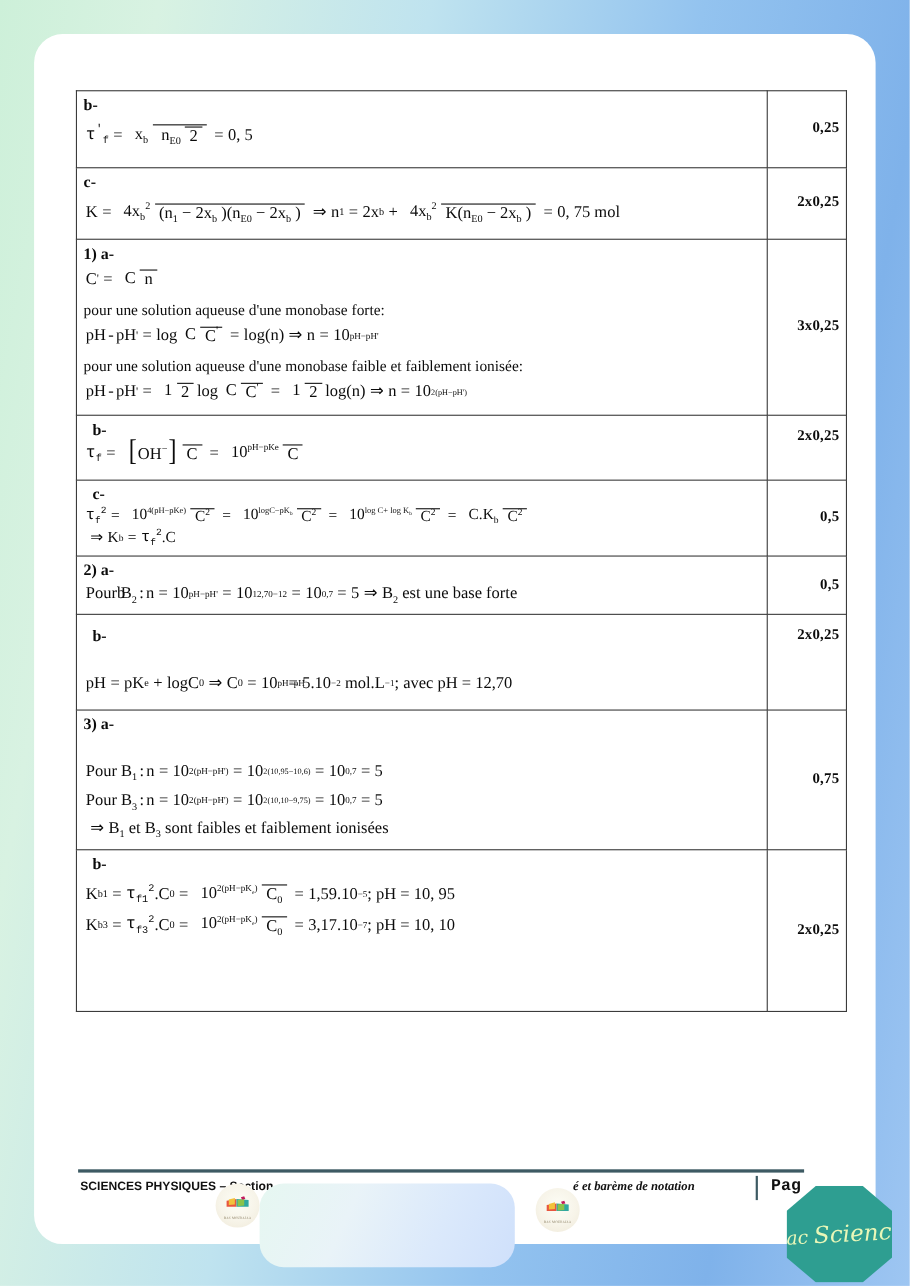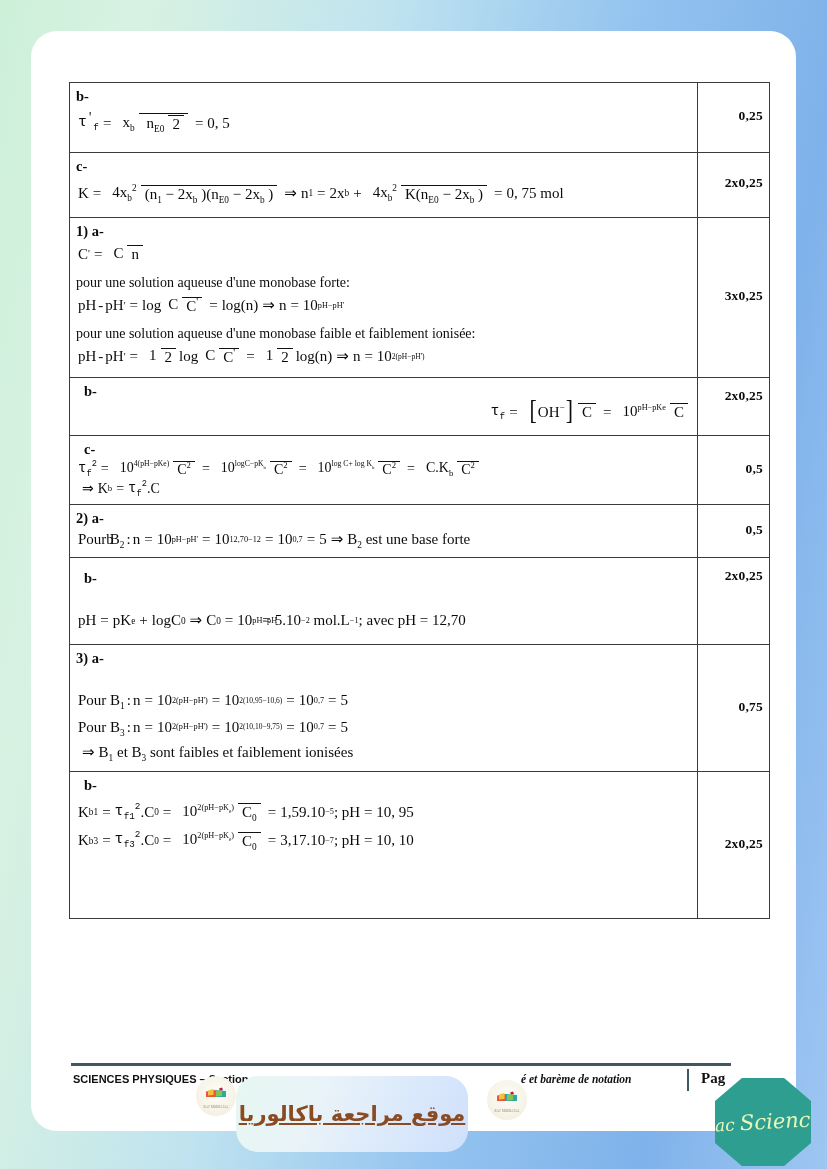--- a/index.html
+++ b/index.html
@@ -162,21 +162,21 @@
     left: 618px;
     top: 8px;
     width: 2px;
     height: 22px;
     background: #3d5a63;
   }
   .footer-page {
     position: absolute;
     left: 632px;
     top: 9px;
-    font-family: Liberation Serif, serif;
+    font-family: Liberation Mono, monospace;
     font-weight: bold;
     font-size: 15px;
     color: #111;
     white-space: nowrap;
   }
 
   
   .badge {
     position: absolute;
     width: 40px;
@@ -379,21 +379,21 @@
           <span class="op">=</span>
           <span>10</span><sup class="tiny2"><span>2(pH−pH</span><span>'</span>)</sup>
         </div>
       </td>
       <td class="mark">3x0,25</td>
     </tr>
 
     <tr>
       <td>
         <span class="lbl ind">b-</span>
-        <div class="math" style="margin-top:0;margin-bottom:8px;justify-content:flex-end;">
+        <div class="math" style="margin-top:0;margin-bottom:8px;">
           <span class="mi"><span>τ</span><sub>f</sub></span>
           <span class="op">=</span>
           <span class="frac">
             <span class="num"><span class="bigbr">[</span><span>OH</span><sup>−</sup><span class="bigbr">]</span></span>
             <span class="den">C</span>
           </span>
           <span class="op">=</span>
           <span class="frac">
             <span class="num">10<sup class="tiny">pH−pKe</sup></span>
             <span class="den">C</span>
@@ -587,21 +587,20 @@
     <path d="M2 20 L20 20 L20 6 L2 9 Z" fill="#e8563f"></path>
     <path d="M20 6 L20 20 L42 20 L42 8 Z" fill="#2fa8a0"></path>
     <path d="M6 17 L17 16 L17 4 L6 7 Z" fill="#f2c23c"></path>
     <path d="M22 8 L34 6 L34 18 L22 19 Z" fill="#8bc34a"></path>
     <path d="M28 3 L34 1 L36 6 L30 7 Z" fill="#c2185b"></path>
   </svg>
   <div class="cap">BAC MOURAJAA</div>
 </div>
 
 <div class="watermark">
-  <div class="wm-ar">موقع مراجعة باكالوريا</div>
 </div>
 
 <div class="octa">
   <div class="octa-txt">
     <span>bac</span>
     <span class="big">Science</span>
   </div>
 </div>
 
 </body></html>

